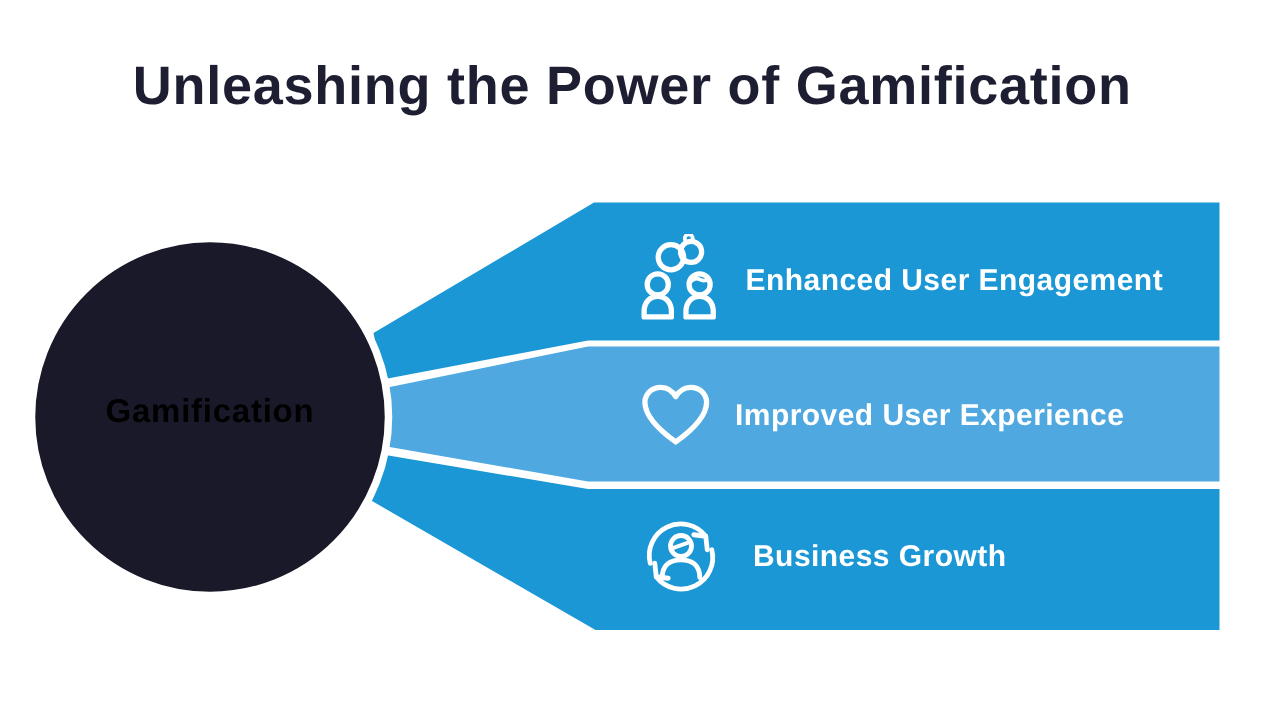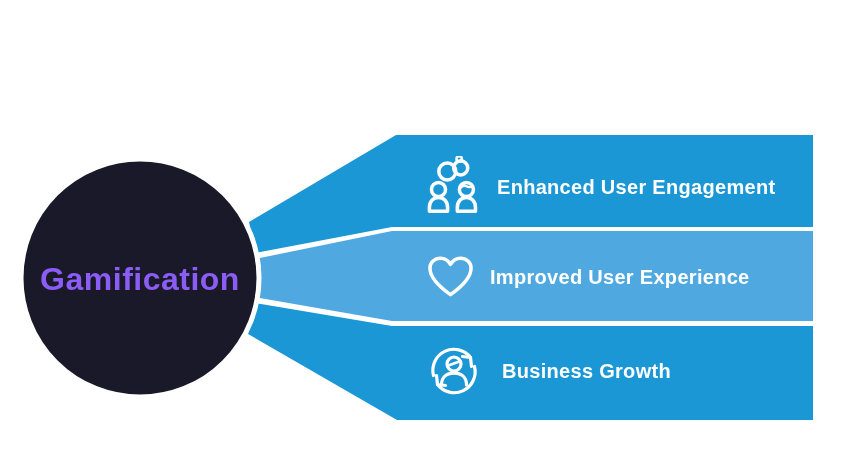--- a/index.html
+++ b/index.html
@@ -29,24 +29,24 @@
     top: 0;
     width: 843px;
     height: 470px;
   }
   .hub-label {
     position: absolute;
     left: 20px;
     top: 261px;
     width: 240px;
     text-align: center;
-    font-size: 32px;
+    font-size: 22px;
     font-weight: bold;
     letter-spacing: 0.5px;
-    color: #8b5cf6;
+    color: #000000;
   }
   .band-row {
     position: absolute;
     display: flex;
     align-items: center;
     gap: 16px;
     color: #ffffff;
   }
   .band-row .label {
     font-size: 20px;
@@ -58,20 +58,21 @@
   .row-2 { left: 427px; top: 253px; height: 48px; }
   .row-3 { left: 427px; top: 344px; height: 54px; gap: 21px; }
   .icon-box { display: flex; align-items: center; justify-content: center; }
   .icon-box svg { display: block; }
 </style>
 </head>
 <body>
 
 <div class="page">
 
+  <div class="title">Unleashing the Power of Gamification</div>
 
   <svg class="diagram-svg" viewBox="0 0 843 470">
     <polygon points="249,222 396,135 813,135 813,227 392,227 255,253" fill="#1b97d5"></polygon>
     <polygon points="255,259 392,231 813,231 813,321 392,321 254,297" fill="#4fa9e0"></polygon>
     <polygon points="255,303 392,326 813,326 813,420 397,420 248,334" fill="#1b97d5"></polygon>
     <circle cx="140" cy="278" r="119" stroke="#ffffff" stroke-width="5" fill="#191929"></circle>
   </svg>
 
   <div class="hub-label">Gamification</div>
 

